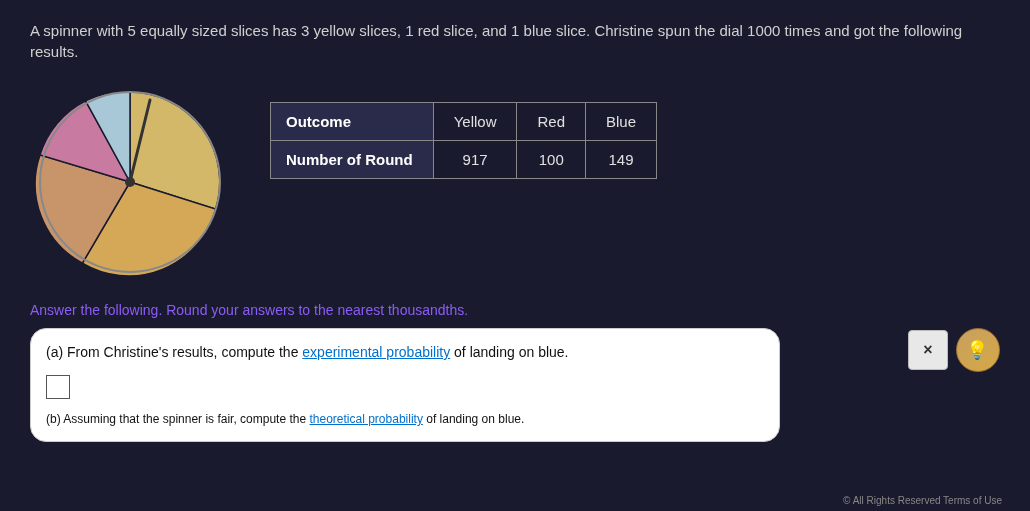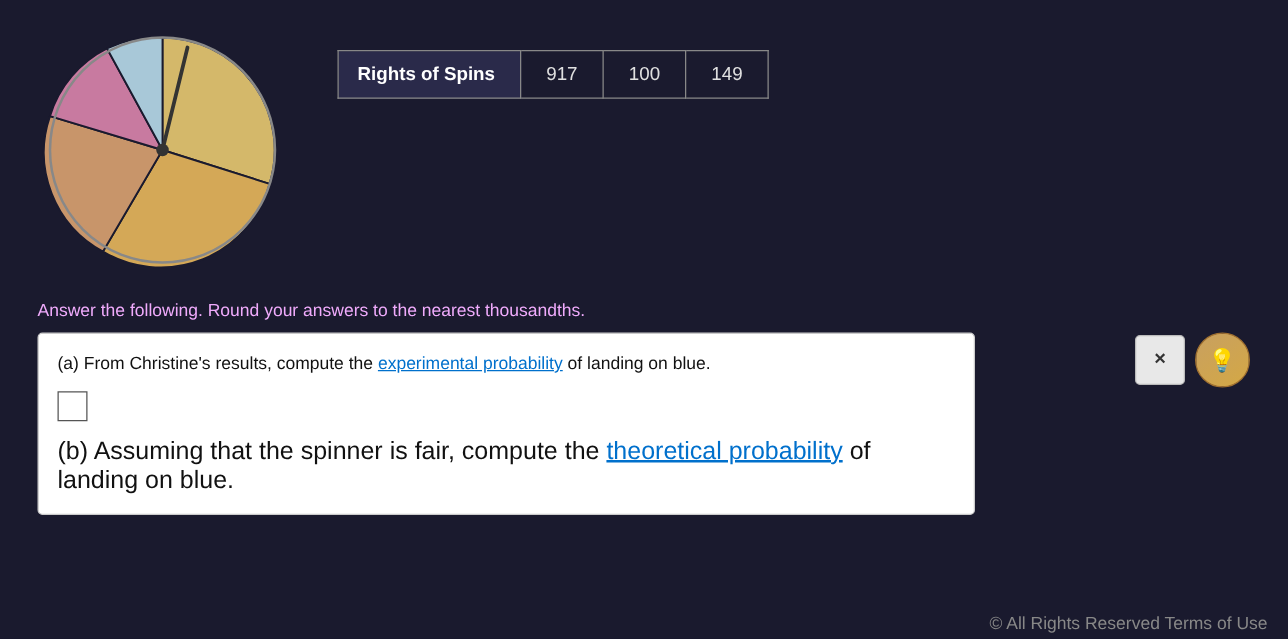--- a/index.html
+++ b/index.html
@@ -67,21 +67,21 @@
       background: #2a2a4a;
       color: #fff;
       text-align: left;
       padding-left: 15px;
     }
 
     .answer-section {
       background: #fff;
       color: #000;
       border: 1px solid #ccc;
-      border-radius: 4px;
+      border-radius: 16px;
       padding: 15px;
       font-size: 14px;
       width: 750px;
       position: relative;
     }
 
     .question-a {
       margin-bottom: 10px;
       font-size: 14px;
       color: #111;
@@ -94,21 +94,21 @@
 
     .answer-input-box {
       width: 24px;
       height: 24px;
       border: 1px solid #555;
       display: inline-block;
       margin-top: 5px;
     }
 
     .question-b {
-      font-size: 20px;
+      font-size: 12px;
       color: #111;
       margin-top: 10px;
     }
 
     .question-b a {
       color: #0070cc;
       text-decoration: underline;
     }
 
     .side-buttons {
@@ -150,38 +150,39 @@
 
     .answer-row {
       display: flex;
       align-items: flex-start;
       gap: 10px;
     }
 
     .footer-text {
       position: absolute;
       bottom: 5px;
-      right: 16px;
-      font-size: 14px;
+      right: 28px;
+      font-size: 10px;
       color: #888;
     }
 
     .answer-intro-row {
       display: flex;
       align-items: baseline;
       gap: 5px;
       margin-bottom: 10px;
       font-size: 14px;
-      color: #f0abfc;
+      color: #8b5cf6;
     }
   </style>
 </head>
 <body>
 
 <div class="main-content">
+  <p class="problem-text">A spinner with 5 equally sized slices has 3 yellow slices, 1 red slice, and 1 blue slice. Christine spun the dial 1000 times and got the following results.</p>
 
   <div class="visual-section">
 
     <div class="spinner-container">
       <svg class="spinner-svg" viewBox="0 0 200 200">
 
         <path d="M100,100 L100,10 A90,90 0 0,1 185.6,127.1 Z" fill="#D4B86A" stroke="#1a1a2e" stroke-width="1.5"></path>
 
         <path d="M100,100 L185.6,127.1 A90,90 0 0,1 52.4,181.2 Z" fill="#D4A857" stroke="#1a1a2e" stroke-width="1.5"></path>
 
@@ -195,22 +196,28 @@
 
         <line x1="100" y1="100" x2="120" y2="18" stroke="#333" stroke-width="3" stroke-linecap="round"></line>
 
         <circle cx="100" cy="100" r="5" fill="#333"></circle>
       </svg>
     </div>
 
     <div class="table-container">
       <table>
         <tbody>
+            <tr>
+          <td>Outcome</td>
+          <td>Yellow</td>
+          <td>Red</td>
+          <td>Blue</td>
+        </tr>
         <tr>
-          <td>Rights of Spins</td>
+          <td>Number of Round</td>
           <td>917</td>
           <td>100</td>
           <td>149</td>
         </tr>
       </tbody>
         </table>
     </div>
   </div>
 
   <div class="answer-intro-row">

